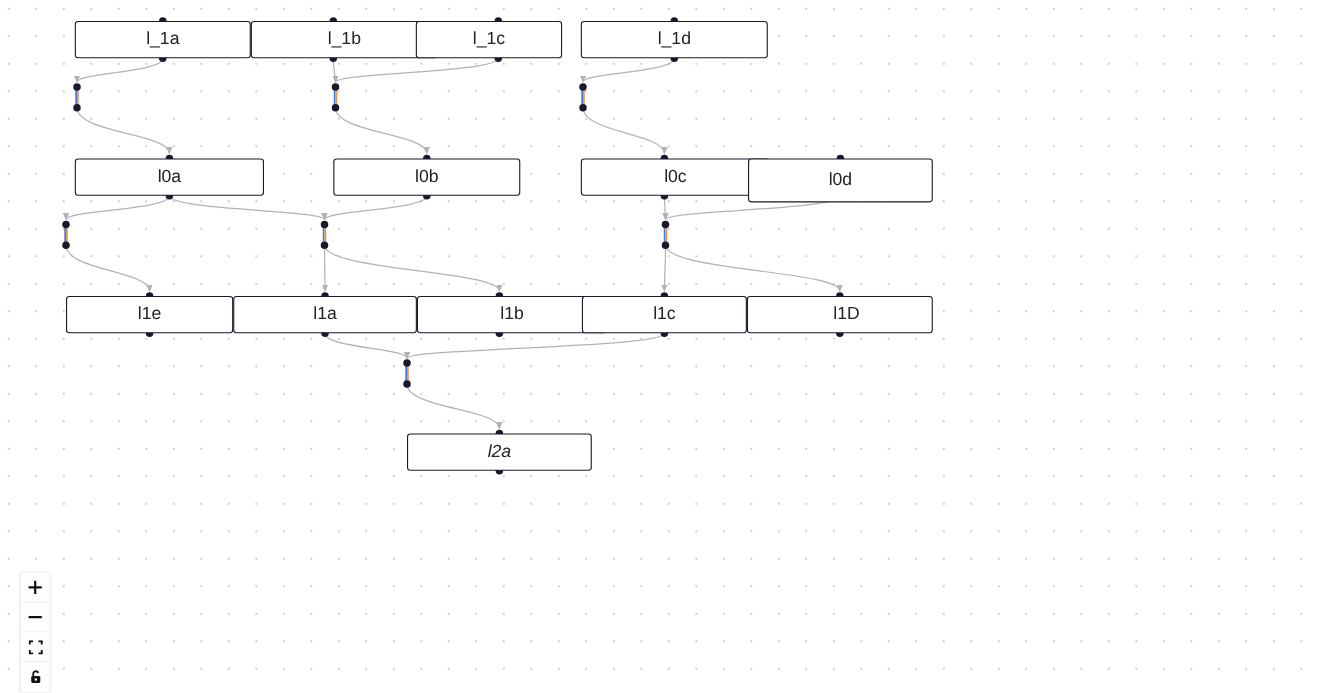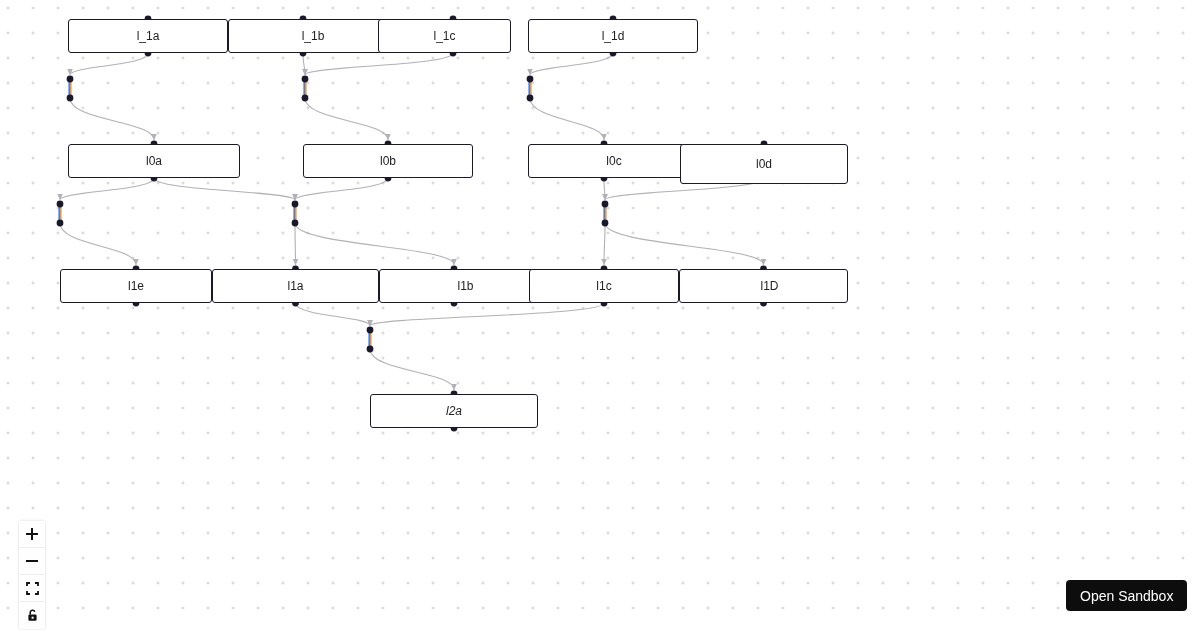--- a/index.html
+++ b/index.html
@@ -5,21 +5,21 @@
   html,body{margin:0;padding:0;background:#fff;font-family:"Liberation Sans",sans-serif;}
   .canvas{
     position:relative;width:1200px;height:630px;overflow:hidden;background:#fff;
     background-image:radial-gradient(circle,#cfcfcf 1px,transparent 1.3px);
     background-size:25px 25px;background-position:-4.5px -4.5px;
   }
   #edge-layer{position:absolute;left:0;top:0;width:1200px;height:630px;pointer-events:none;}
   .flow-node{
     position:absolute;background:#fff;border:1px solid #1a192b;border-radius:3px;
     display:flex;align-items:center;justify-content:center;
-    font-size:12px;color:#222;box-sizing:border-box;cursor:grab;
+    font-size:16px;color:#222;box-sizing:border-box;cursor:grab;
   }
   .controls{
     position:absolute;left:19px;top:521px;width:26px;display:flex;flex-direction:column;
     box-shadow:0 0 2px 1px rgba(0,0,0,0.08);background:#fefefe;border-radius:2px;
   }
   .ctrl-btn{
     width:26px;height:27px;background:#fefefe;border:none;border-bottom:1px solid #eee;
     display:flex;align-items:center;justify-content:center;padding:0;cursor:pointer;box-sizing:border-box;
   }
   .ctrl-btn:last-child{border-bottom:none;}
@@ -188,14 +188,13 @@
     </button>
     <button class="ctrl-btn" title="toggle interactivity">
       <svg width="13" height="13" viewBox="0 0 13 13">
         <path d="M4.2 5.5 V3.6 a2.4 2.4 0 0 1 4.6 -0.9" stroke="#111" stroke-width="1.6" fill="none"></path>
         <rect x="2.4" y="5.5" width="8.2" height="6.3" rx="1.2" fill="#111"></rect>
         <rect x="5.6" y="7.7" width="2" height="2" fill="#fff"></rect>
       </svg>
     </button>
   </div>
 
-  <button class="sandbox-btn">Open Sandbox</button>
 </div>
 
 </body></html>

